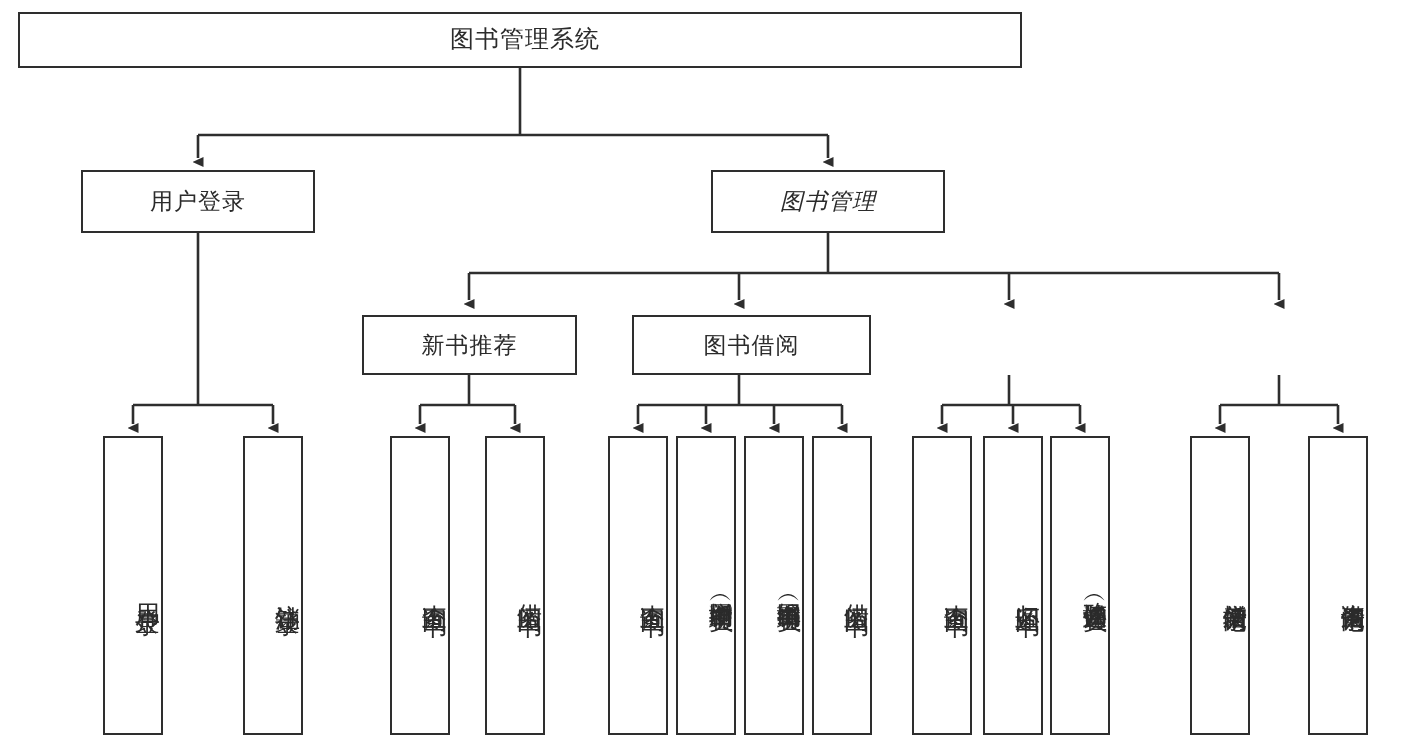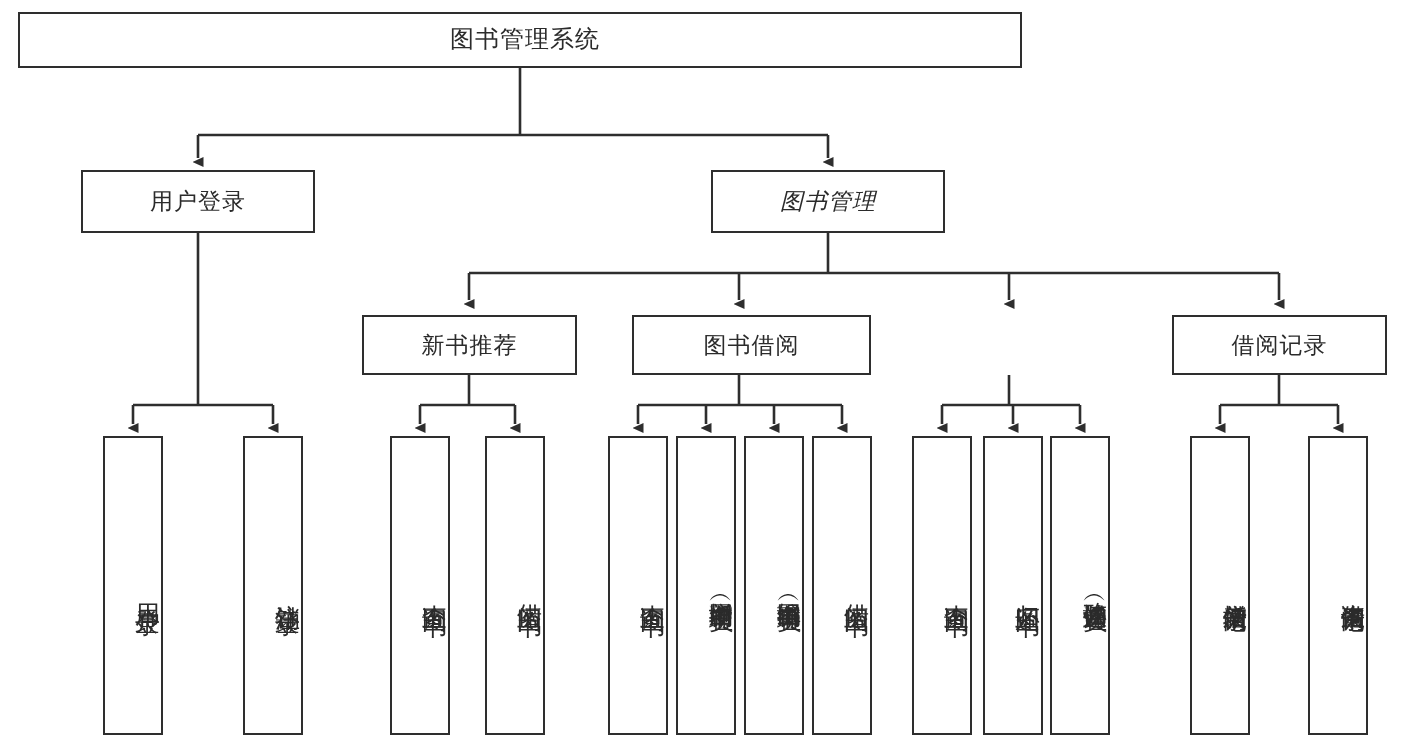--- a/index.html
+++ b/index.html
@@ -126,21 +126,20 @@
     </g>
   </svg>
 
   <div class="node root" style="left:18px; top:12px; width:1004px; height:56px;">图书管理系统</div>
 
   <div class="node horiz" style="left:81px; top:170px; width:234px; height:63px;">用户登录</div>
   <div class="node horiz" style="left:711px; top:170px; width:234px; height:63px;font-style:italic;">图书管理</div>
 
   <div class="node horiz" style="left:362px; top:315px; width:215px; height:60px;">新书推荐</div>
   <div class="node horiz" style="left:632px; top:315px; width:239px; height:60px;">图书借阅</div>
-  <div class="node horiz" style="left:1172px; top:315px; width:215px; height:60px;">借阅记录</div>
 
   <div class="node vert" style="left:103px; top:436px; width:60px; height:299px;">用户登录</div>
   <div class="node vert" style="left:243px; top:436px; width:60px; height:299px;">注销登录</div>
 
   <div class="node vert" style="left:390px; top:436px; width:60px; height:299px;">查询图书</div>
   <div class="node vert" style="left:485px; top:436px; width:60px; height:299px;">借阅图书</div>
 
   <div class="node vert" style="left:608px; top:436px; width:60px; height:299px;">查询图书</div>
   <div class="node vert tall" style="left:676px; top:436px; width:60px; height:299px;">新增图书（管理员）</div>
   <div class="node vert tall" style="left:744px; top:436px; width:60px; height:299px;">编辑图书（管理员）</div>

